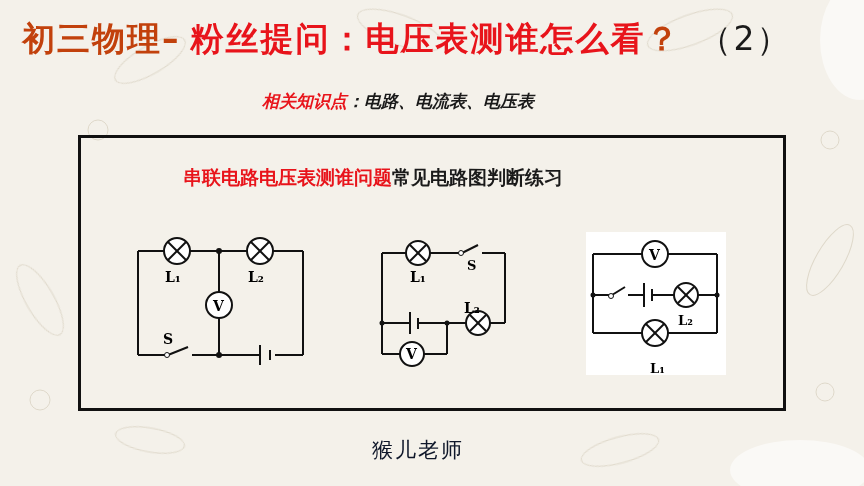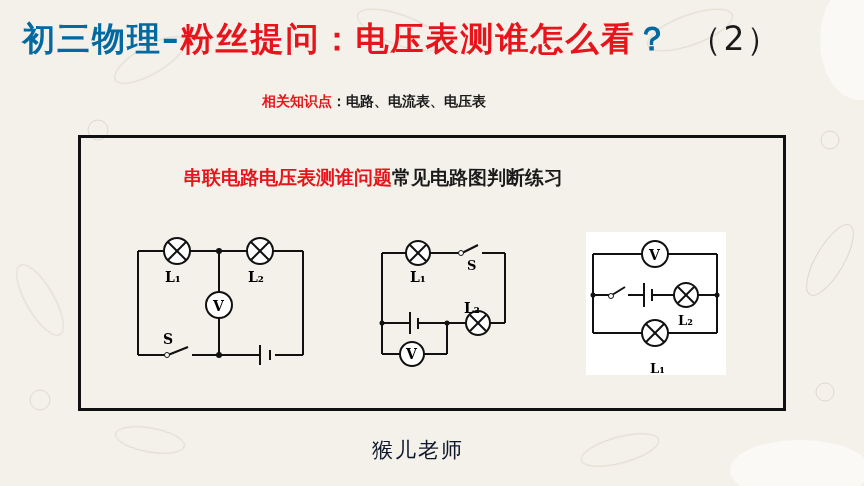--- a/index.html
+++ b/index.html
@@ -1,24 +1,24 @@
 <!DOCTYPE html>
 <html><head>
 <meta charset="utf-8">
 <style>
   html,body{margin:0;padding:0;}
   body{width:864px;height:486px;overflow:hidden;position:relative;
     background:#f4f1ea;font-family:"DejaVu Sans",sans-serif;}
   .bg{position:absolute;inset:0;}
   .title{position:absolute;left:22px;top:14px;height:50px;white-space:nowrap;
     font-size:33px;font-weight:bold;letter-spacing:2px;line-height:50px;}
-  .title .black{color:#0369a1;}
-  .title .red{color:#e8141b;}
+  .title .black{color:#c2410c;}
+  .title .red{color:#e8141b;margin-left:10px;}
   .title .paren{color:#1a1a1a;font-weight:normal;margin-left:18px;}
-  .sub{position:absolute;left:262px;top:88px;font-size:14px;font-weight:bold;white-space:nowrap;line-height:26px;}
+  .sub{position:absolute;left:262px;top:88px;font-size:17px;font-weight:bold;white-space:nowrap;line-height:26px;font-style:italic;}
   .sub .red{color:#e8141b;}
   .sub .black{color:#1a1a1a;}
   .box{position:absolute;left:78px;top:135px;width:702px;height:270px;border:3px solid #111;}
   .heading{position:absolute;left:183px;top:164px;font-size:19px;font-weight:bold;white-space:nowrap;line-height:26px;}
   .heading .red{color:#e8141b;}
   .heading .black{color:#1a1a1a;}
   .circuit{position:absolute;}
   .author{position:absolute;left:372px;top:436px;font-family:"DejaVu Serif",serif;font-size:21px;color:#0f172a;letter-spacing:2px;}
   svg text{font-family:"DejaVu Serif",serif;font-weight:bold;}
 </style>

